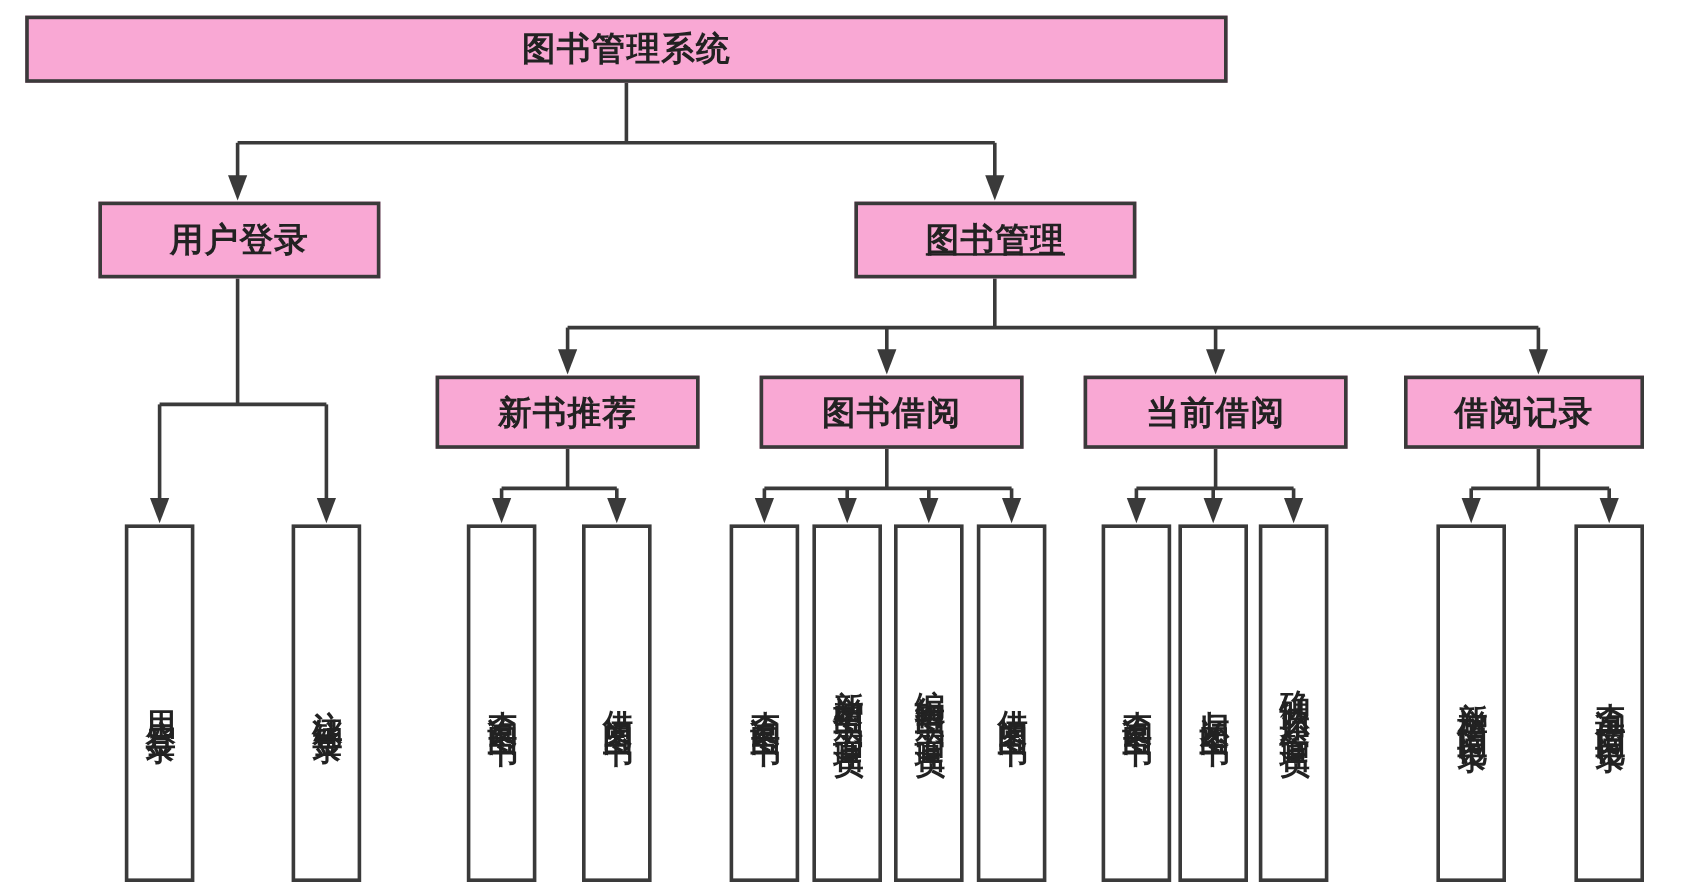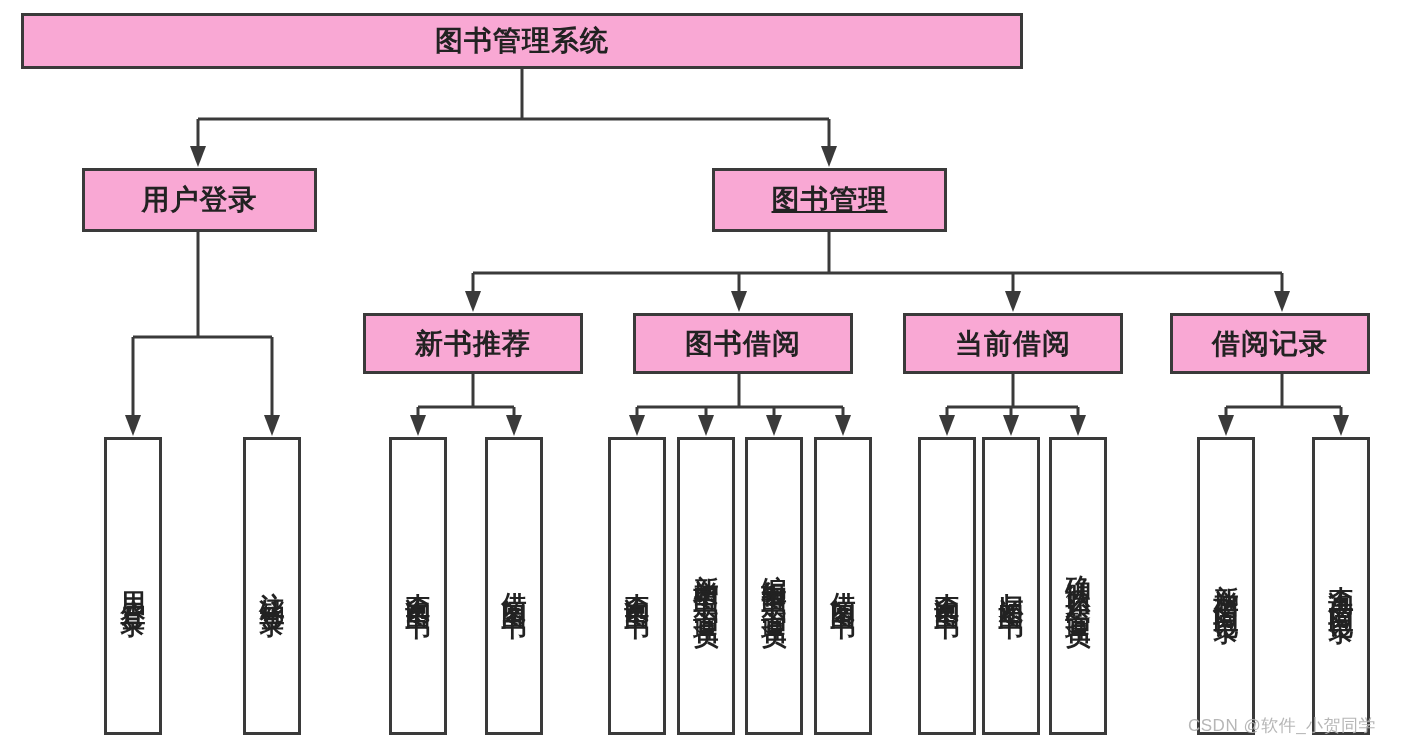--- a/index.html
+++ b/index.html
@@ -214,15 +214,14 @@
   <div class="leaf lf11">
     <span class="vtext">确认归还（管理员）</span>
   </div>
   <div class="leaf lf12">
     <span class="vtext">新增借阅记录</span>
   </div>
   <div class="leaf lf13">
     <span class="vtext">查询借阅记录</span>
   </div>
 
-  <div class="watermark">CSDN @软件_小贺同学</div>
 
 </div>
 
 </body></html>

